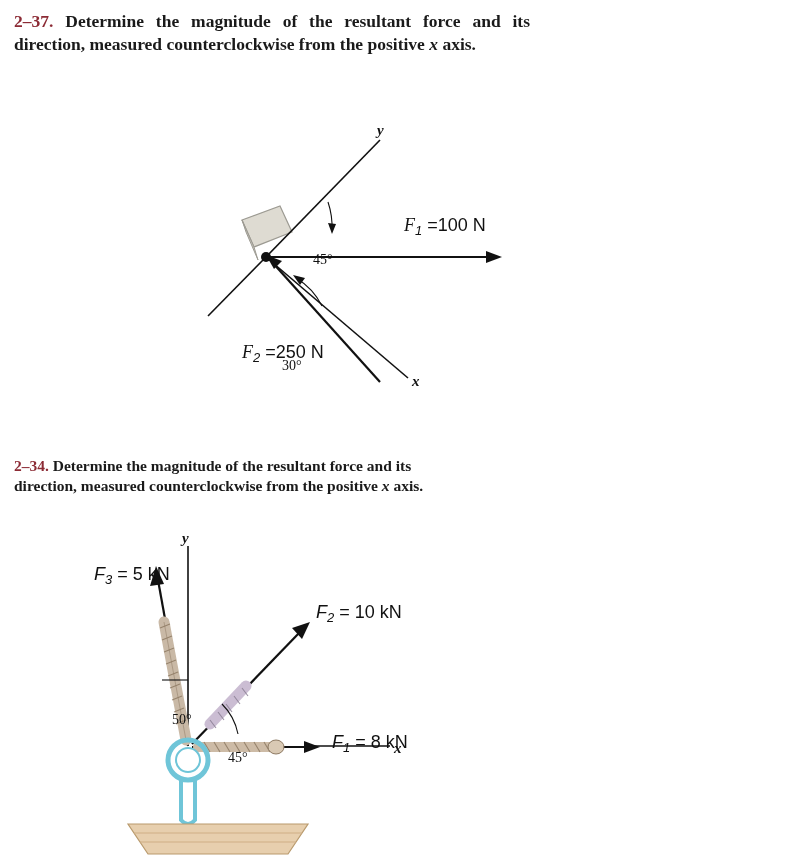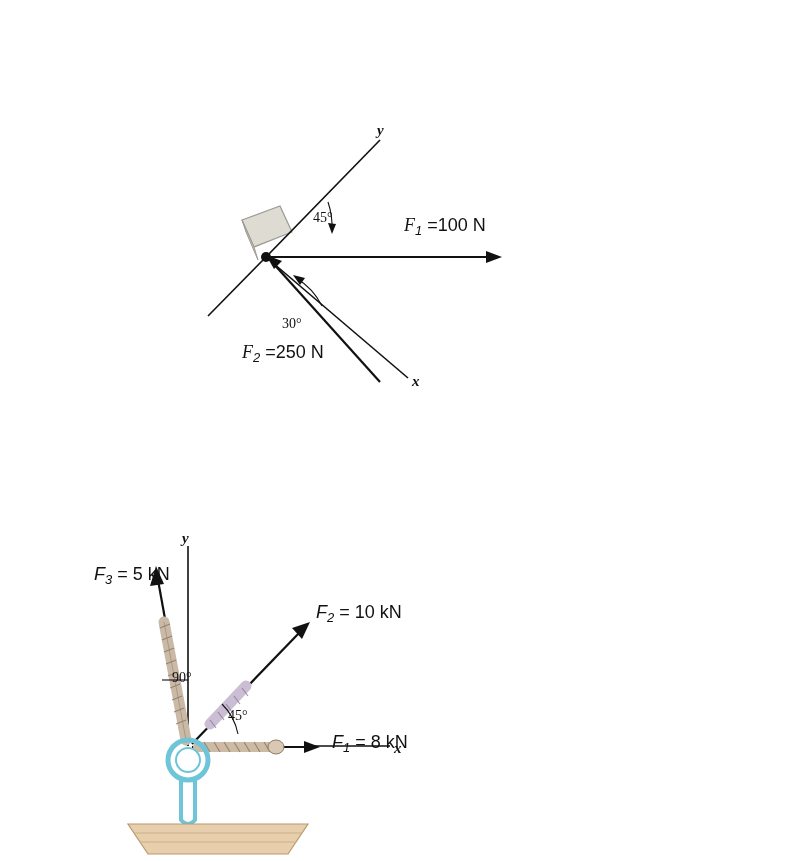--- a/index.html
+++ b/index.html
@@ -86,32 +86,37 @@
   .lbl.axis {
     font-family: "Liberation Serif", serif;
     font-style: italic;
     font-weight: bold;
     font-size: 15px;
   }
   .lbl.ang {
     font-family: "Liberation Serif", serif;
     font-weight: normal;
     font-size: 14px;
+    margin-top: 42px;
   }
   .sub {
     font-size: 0.72em;
     vertical-align: -0.28em;
   }
   svg { display: block; }
 </style>
 </head>
 <body>
 
 <div class="page">
 
+  <div id="prob37-text">
+    <span class="num">2–37.</span>
+    <span>Determine the magnitude of the resultant force and its direction, measured counterclockwise from the positive <span class="ital">x</span> axis.</span>
+  </div>
 
   <div id="fig37">
     <svg width="420" height="300" viewBox="0 0 420 300">
 
       <g>
         <polygon points="62,100 100,86 112,112 74,127" fill="#dedbd2" stroke="#9c9a92" stroke-width="1.2"></polygon>
         <polygon points="62,100 74,127 78,140 66,112" fill="#c9c6bd" stroke="#9c9a92" stroke-width="1"></polygon>
       </g>
 
       <circle cx="86" cy="137" r="5" fill="#111"></circle>
@@ -150,20 +155,24 @@
     <div class="lbl ang" style="left:102px; top:196px;text-align:right;">30°</div>
 
     <div class="lbl" style="left:224px; top:95px;">
       <span class="lbl serif ital" style="position:static; font-style:italic;">F</span><span class="sub ital" style="font-style:italic;">1</span> =100 N
     </div>
     <div class="lbl" style="left:62px; top:222px;">
       <span class="lbl serif ital" style="position:static; font-style:italic;">F</span><span class="sub ital" style="font-style:italic;">2</span> =250 N
     </div>
   </div>
 
+  <div id="prob34-text">
+    <span class="num">2–34.</span>
+    <span>Determine the magnitude of the resultant force and its direction, measured counterclockwise from the positive <span class="ital">x</span> axis.</span>
+  </div>
 
   <div id="fig34">
     <svg width="430" height="330" viewBox="0 0 430 330">
 
       <line x1="128" y1="18" x2="128" y2="210" stroke="#111" stroke-width="1.6"></line>
 
       <line x1="250" y1="218" x2="330" y2="218" stroke="#111" stroke-width="1.4"></line>
 
       <g>
         <line x1="128" y1="218" x2="98" y2="52" stroke="#111" stroke-width="2.2"></line>
@@ -239,21 +248,21 @@
       </g>
 
       <g>
         <path d="M178,206 A 58 58 0 0 0 162,176" fill="none" stroke="#111" stroke-width="1.1"></path>
       </g>
     </svg>
 
     <div class="lbl axis" style="left:122px; top:2px;">y</div>
     <div class="lbl axis" style="left:334px; top:212px;">x</div>
 
-    <div class="lbl ang" style="left:112px; top:142px;">90°</div>
+    <div class="lbl ang" style="left:112px; top:142px;">50°</div>
     <div class="lbl ang" style="left:168px; top:180px;">45°</div>
 
     <div class="lbl" style="left:34px; top:36px;">
       <span class="ital">F</span><span class="sub ital">3</span> = 5 kN
     </div>
     <div class="lbl" style="left:256px; top:74px;">
       <span class="ital">F</span><span class="sub ital">2</span> = 10 kN
     </div>
     <div class="lbl" style="left:272px; top:204px;">
       <span class="ital">F</span><span class="sub ital">1</span> = 8 kN

